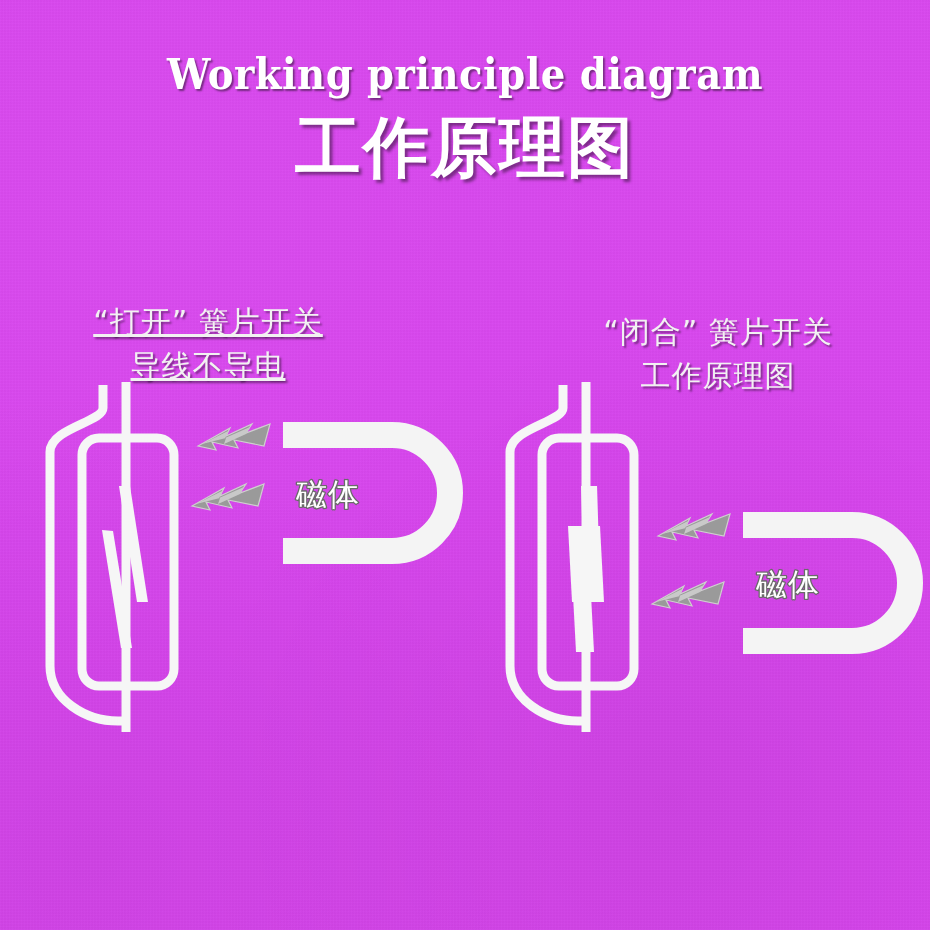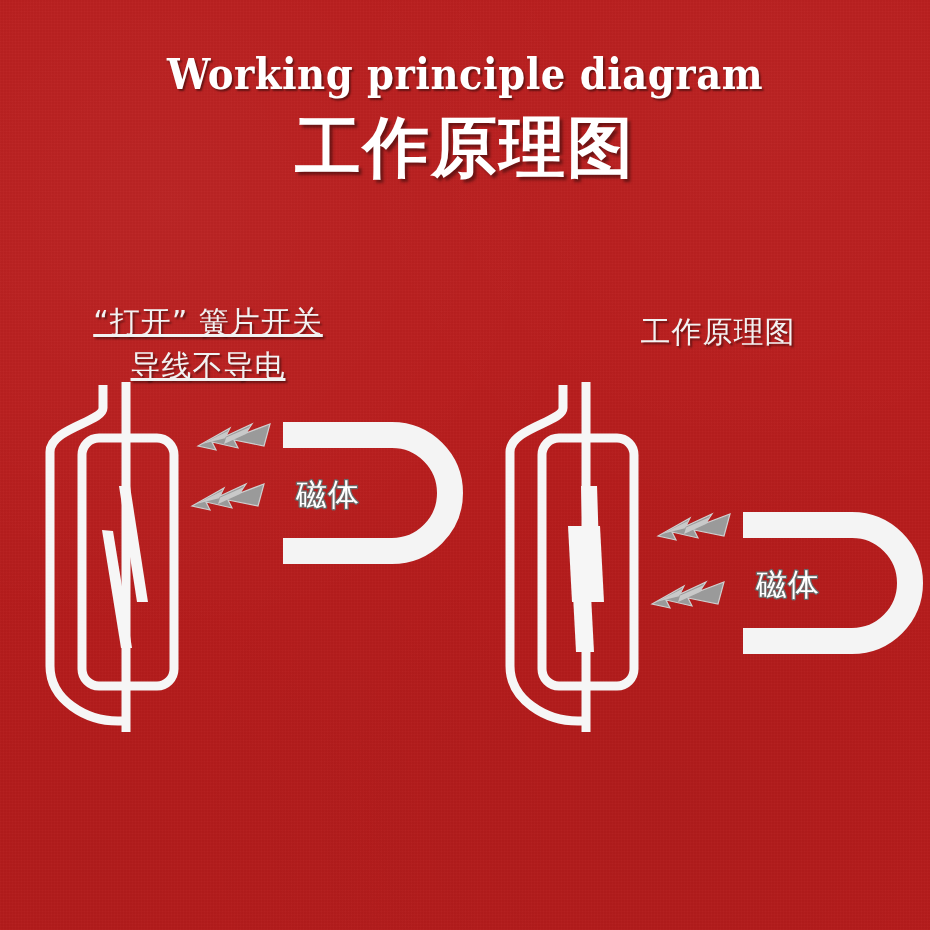--- a/index.html
+++ b/index.html
@@ -5,21 +5,21 @@
 <style>
   html, body {
     margin: 0;
     padding: 0;
     background: #4b4b4b;
   }
   #stage {
     position: relative;
     width: 930px;
     height: 930px;
-    background: #b91c1c;
+    background: #d946ef;
     overflow: hidden;
     font-family: "Liberation Sans", "DejaVu Sans", sans-serif;
     -webkit-font-smoothing: antialiased;
   }
   
   #bg-texture {
     position: absolute;
     inset: 0;
     background:
       radial-gradient(circle at 18% 22%, rgba(255,255,255,0.035) 0%, rgba(255,255,255,0) 42%),
@@ -111,20 +111,21 @@
 
   <div id="title-en">Working principle diagram</div>
   <div id="title-cn">工作原理图</div>
 
   <div class="caption" id="caption-open">
     <span class="line1">“打开” 簧片开关</span>
     <span class="line2">导线不导电</span>
   </div>
 
   <div class="caption" id="caption-closed">
+    <span class="line1">“闭合” 簧片开关</span>
     <span class="line2">工作原理图</span>
   </div>
 
   <div class="panel" id="panel-open">
     <svg width="470" height="380" viewBox="0 0 470 380" xmlns="http://www.w3.org/2000/svg">
 
       <g>
         <path class="wire" d="M 83 5
                  L 83 28
                  C 83 42 30 48 30 72

